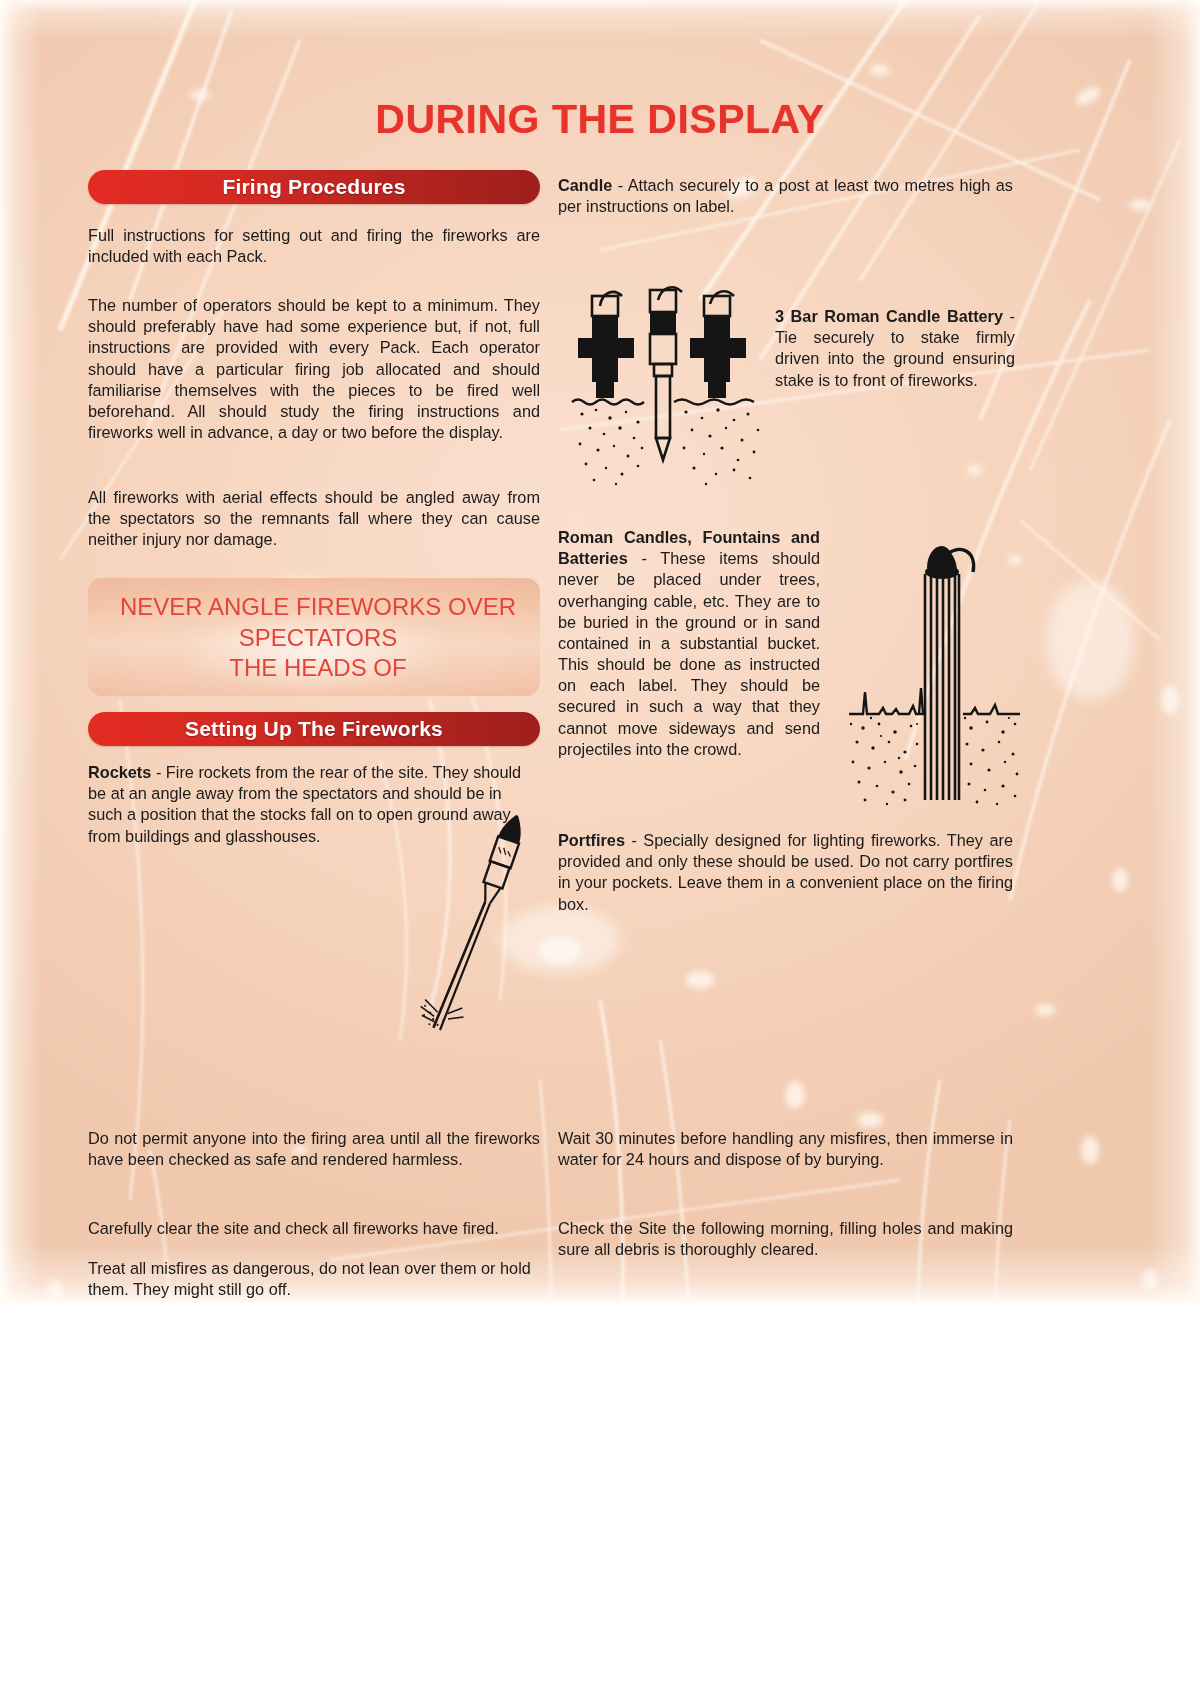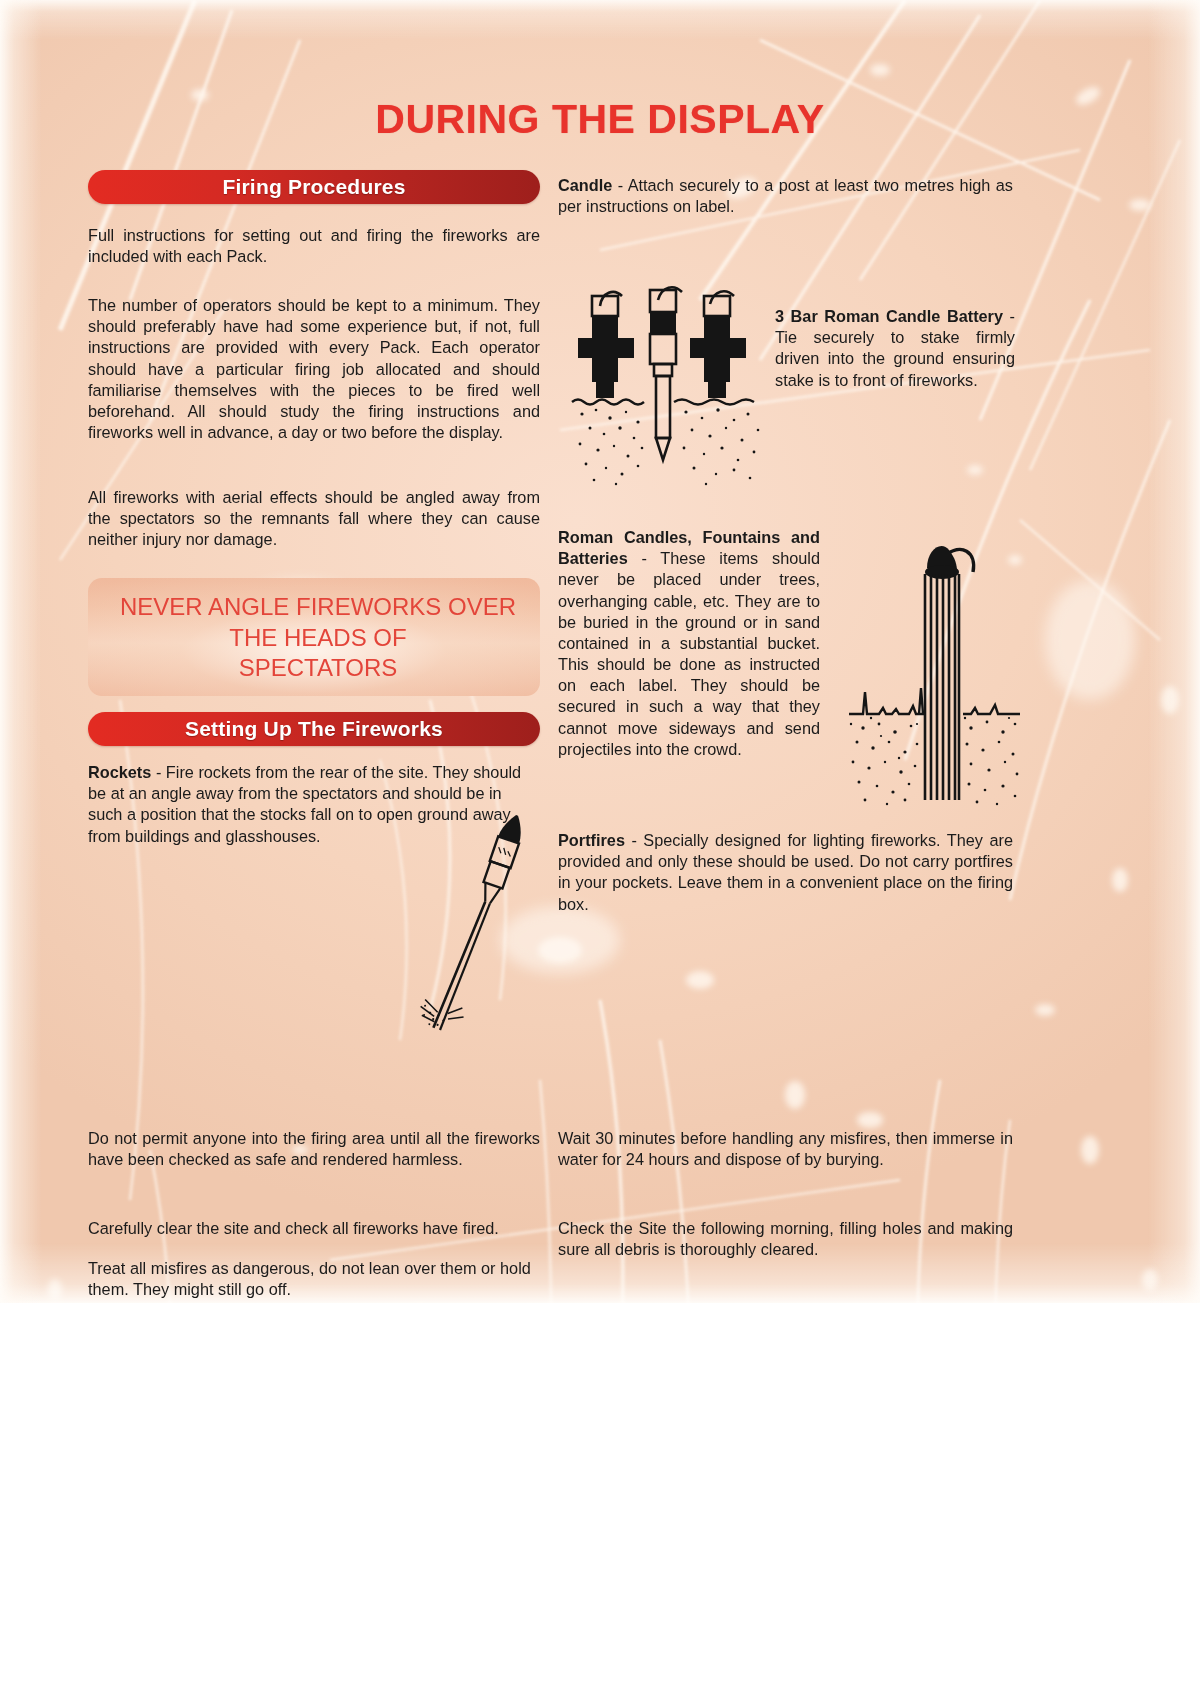--- a/index.html
+++ b/index.html
@@ -222,22 +222,22 @@
     <div class="col-left" style="top:295px;">
       <p class="body">The number of operators should be kept to a minimum. They should preferably have had some experience but, if not, full instructions are provided with every Pack. Each operator should have a particular firing job allocated and should familiarise themselves with the pieces to be fired well beforehand.  All should study the firing instructions and fireworks well in advance, a day or two before the display.</p>
     </div>
 
     <div class="col-left" style="top:487px;">
       <p class="body">All fireworks with aerial effects should be angled away from the spectators so the remnants fall where they can cause neither injury nor damage.</p>
     </div>
 
     <div class="col-left warnbox" style="top:578px; height:118px;">
       <div>NEVER ANGLE FIREWORKS OVER</div>
+      <div>SPECTATORS</div>
       <div>THE HEADS OF</div>
-      <div>SPECTATORS</div>
     </div>
 
     <div class="col-left" style="top:712px;">
       <div class="banner">
         <span>Setting Up The Fireworks</span>
       </div>
     </div>
 
     <div class="col-left" style="top:762px;">
       <p class="body" style="text-align:left;"><b>Rockets</b><span> - </span><span>Fire rockets from the rear of the site. They should be at an angle away from the spectators and should be in such a position that the stocks fall on to open ground away from buildings and glasshouses.</span></p>

